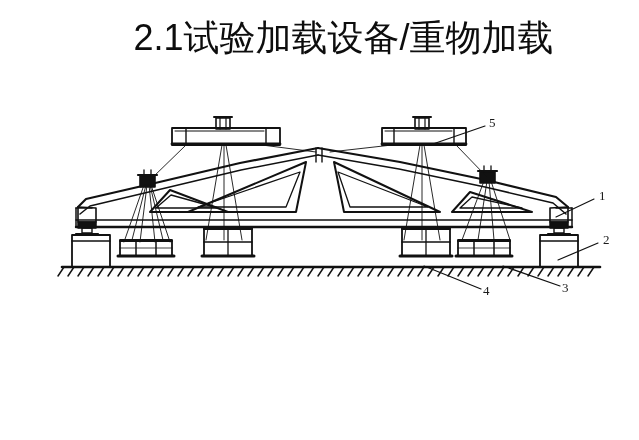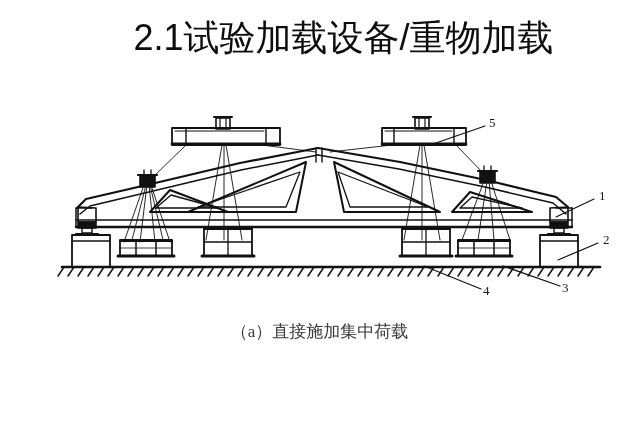--- a/index.html
+++ b/index.html
@@ -328,16 +328,15 @@
 
       <text class="lbl" x="599" y="100">1</text>
       <text class="lbl" x="603" y="144">2</text>
       <text class="lbl" x="562" y="192">3</text>
       <text class="lbl" x="483" y="195">4</text>
       <text class="lbl" x="489" y="27">5</text>
     </svg>
   </div>
 
   <div id="caption-block">
-    <div class="caption-line" id="caption-line-1">（a）直接施加集中荷载</div>
   </div>
 
 </div>
 
 </body></html>

